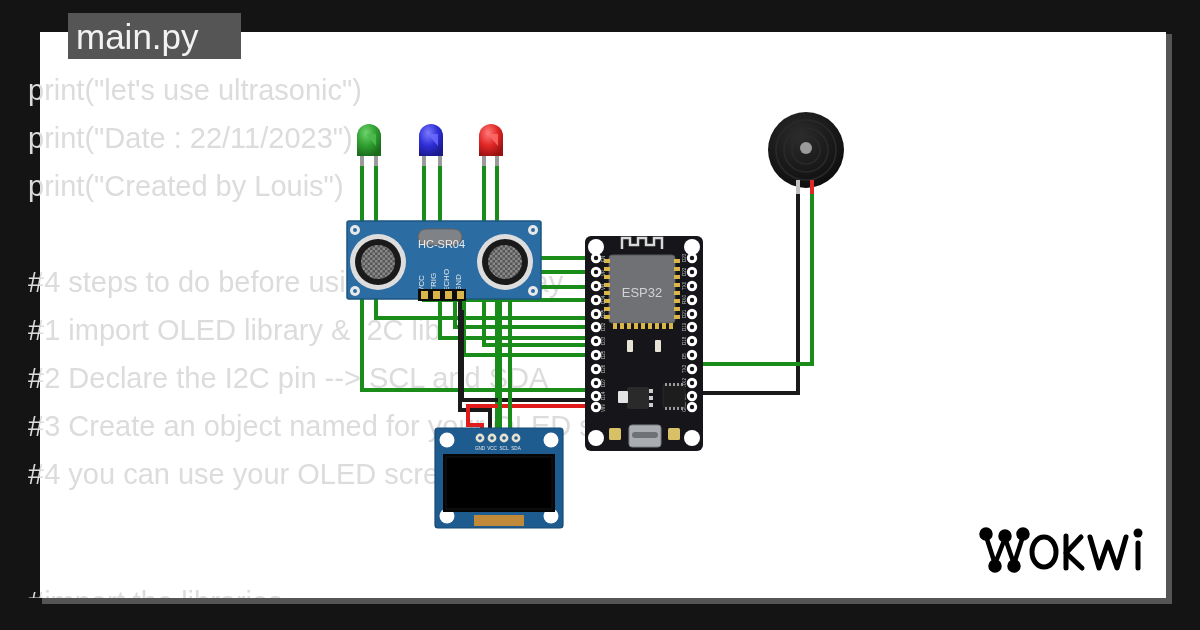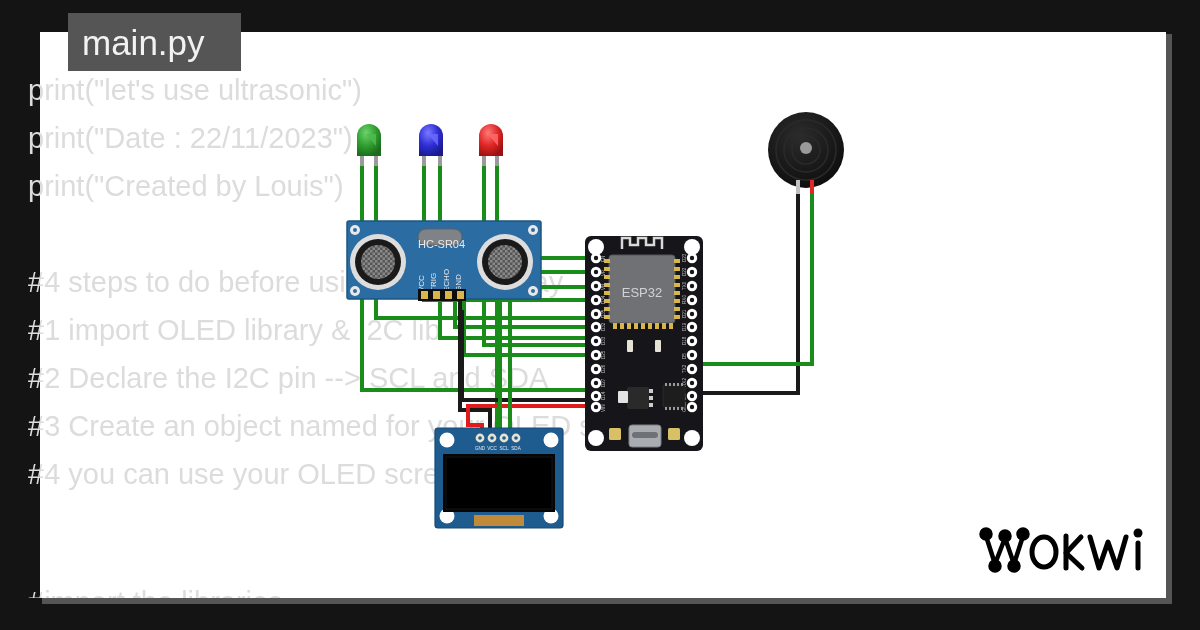--- a/index.html
+++ b/index.html
@@ -25,24 +25,24 @@
 
   
   #top-dark-strip{
     position:absolute; left:0; top:0; width:1200px; height:32px;
     background:#141414;
   }
 
   
   #file-tab{
     position:absolute; left:68px; top:13px;
-    width:173px; height:58px;
+    width:173px; height:46px;
     background:#555555;
     display:flex; align-items:center;
-    padding-left:14px;
+    padding-left:8px;
     z-index:40;
   }
   #file-tab .tab-label{
     color:#f2f2f2;
     font-size:35px;
     line-height:1;
     letter-spacing:0px;
   }
 
   

